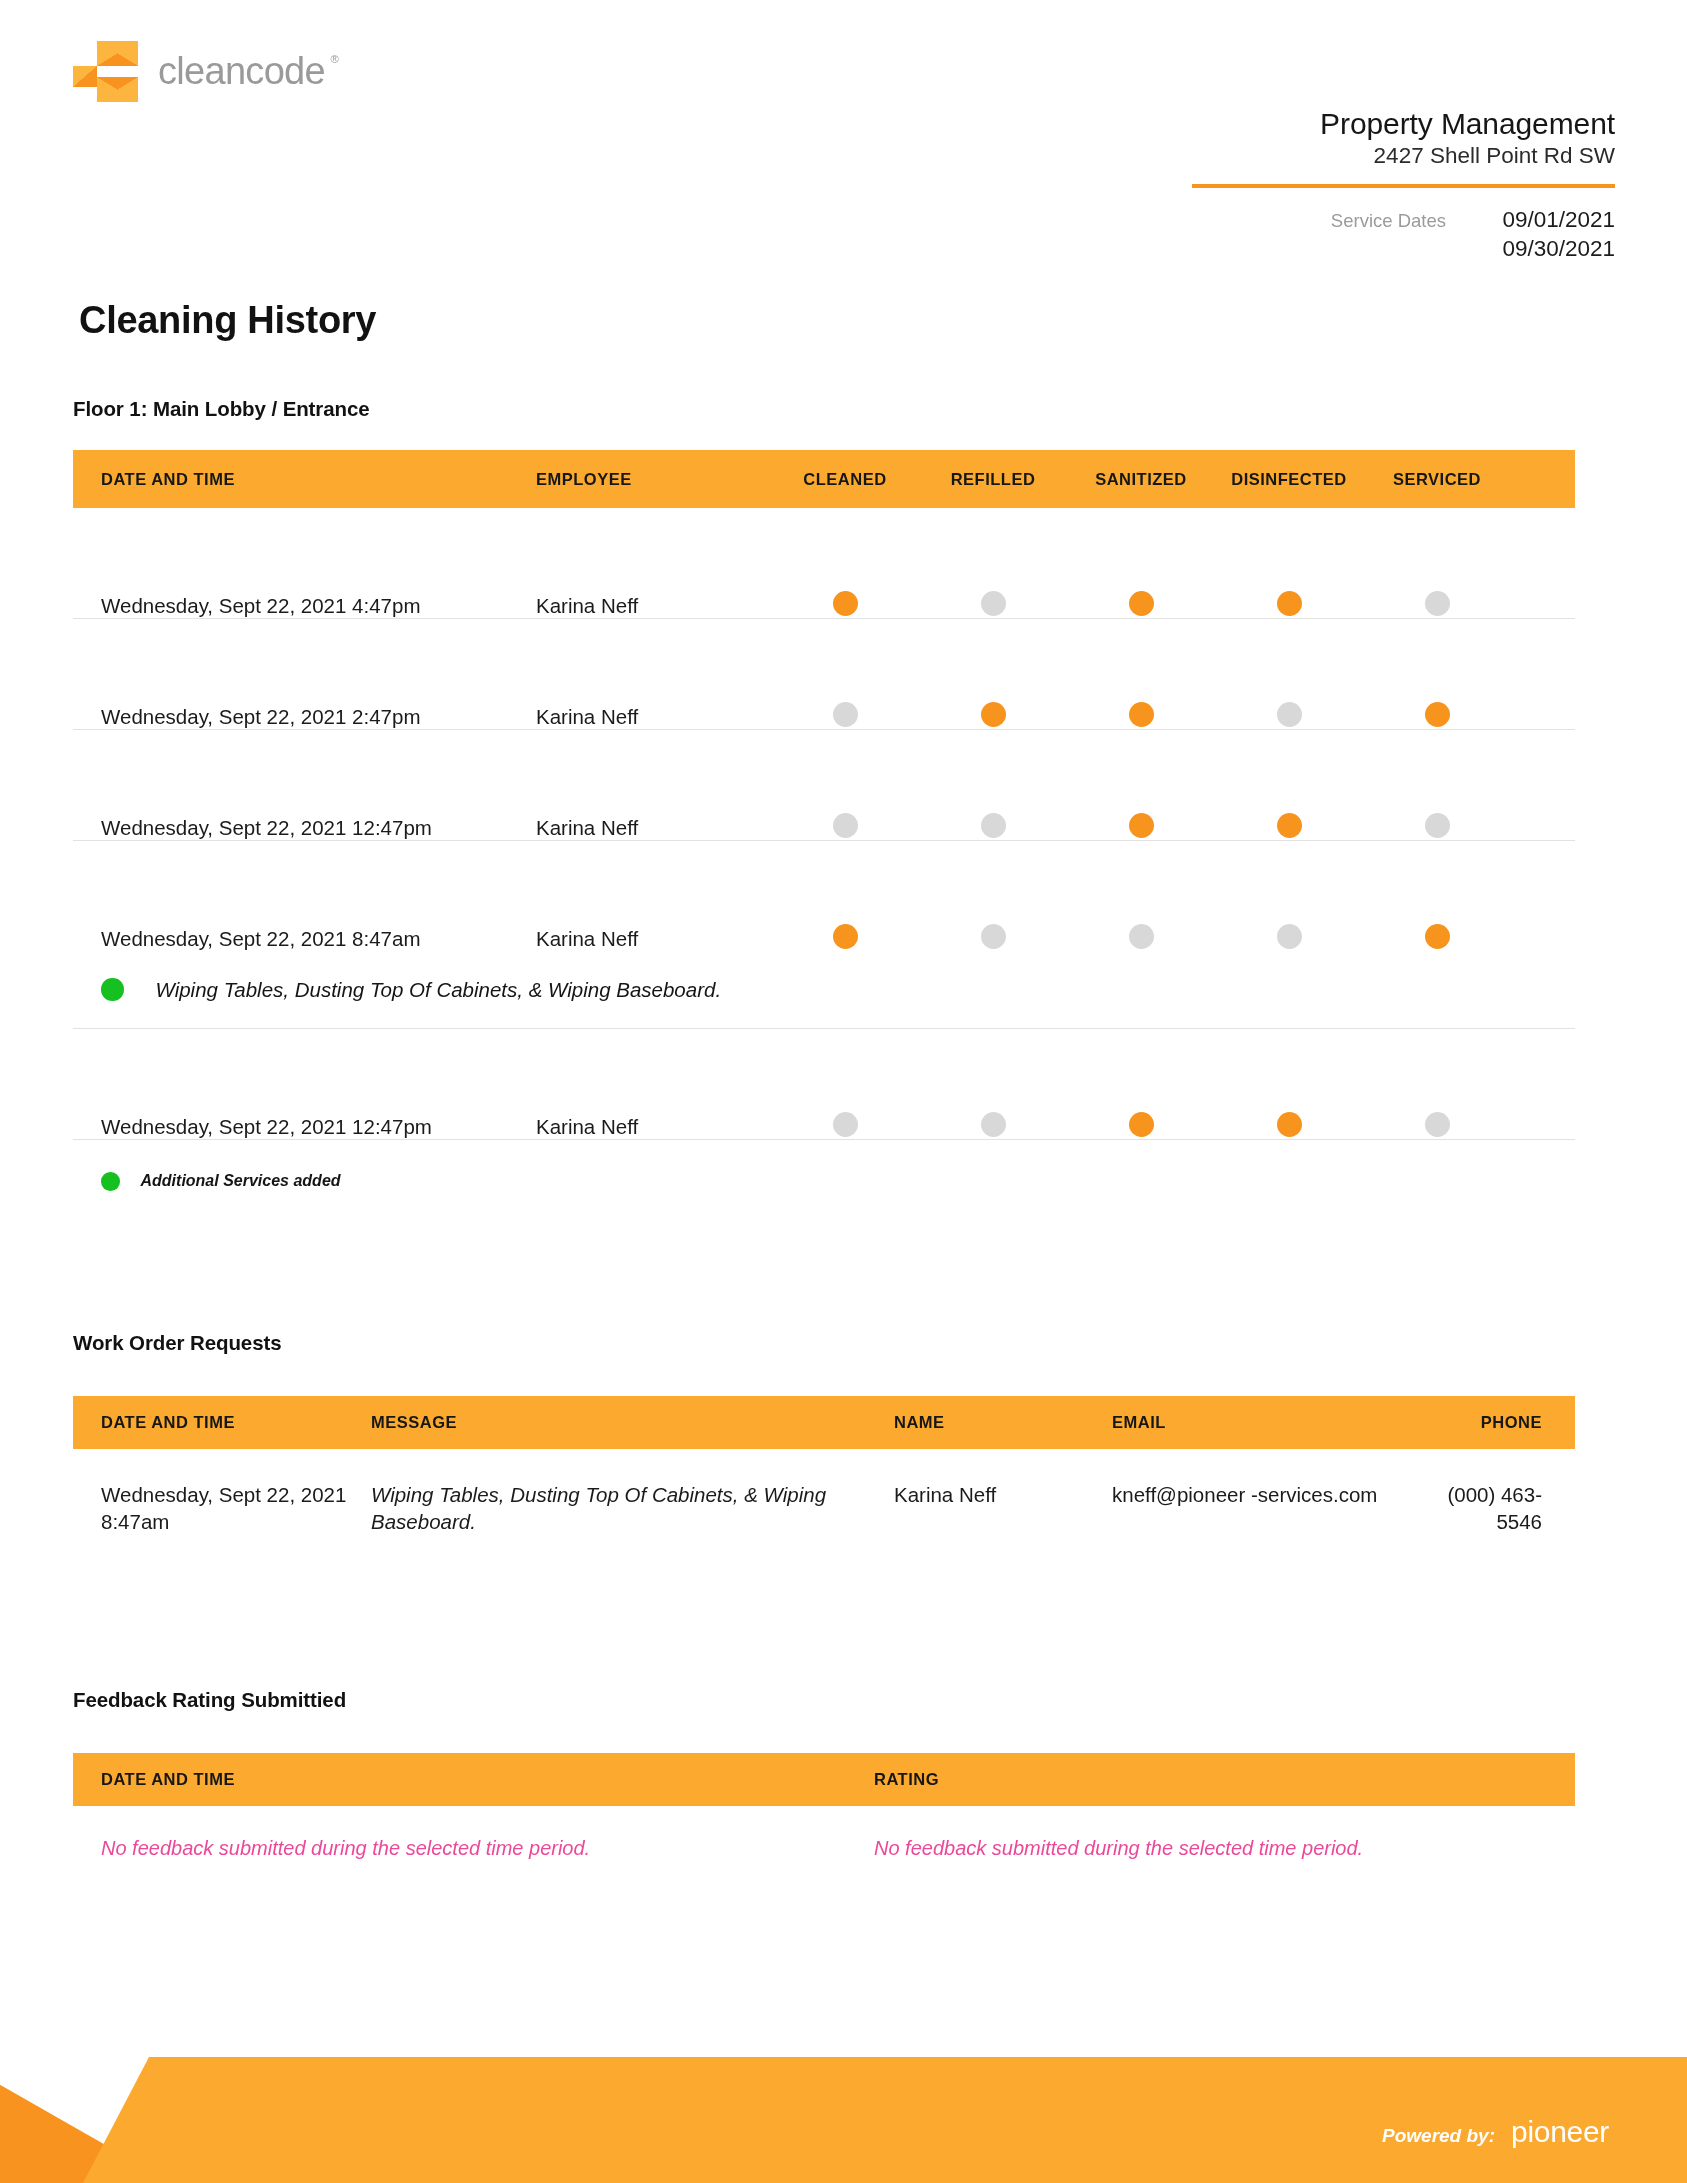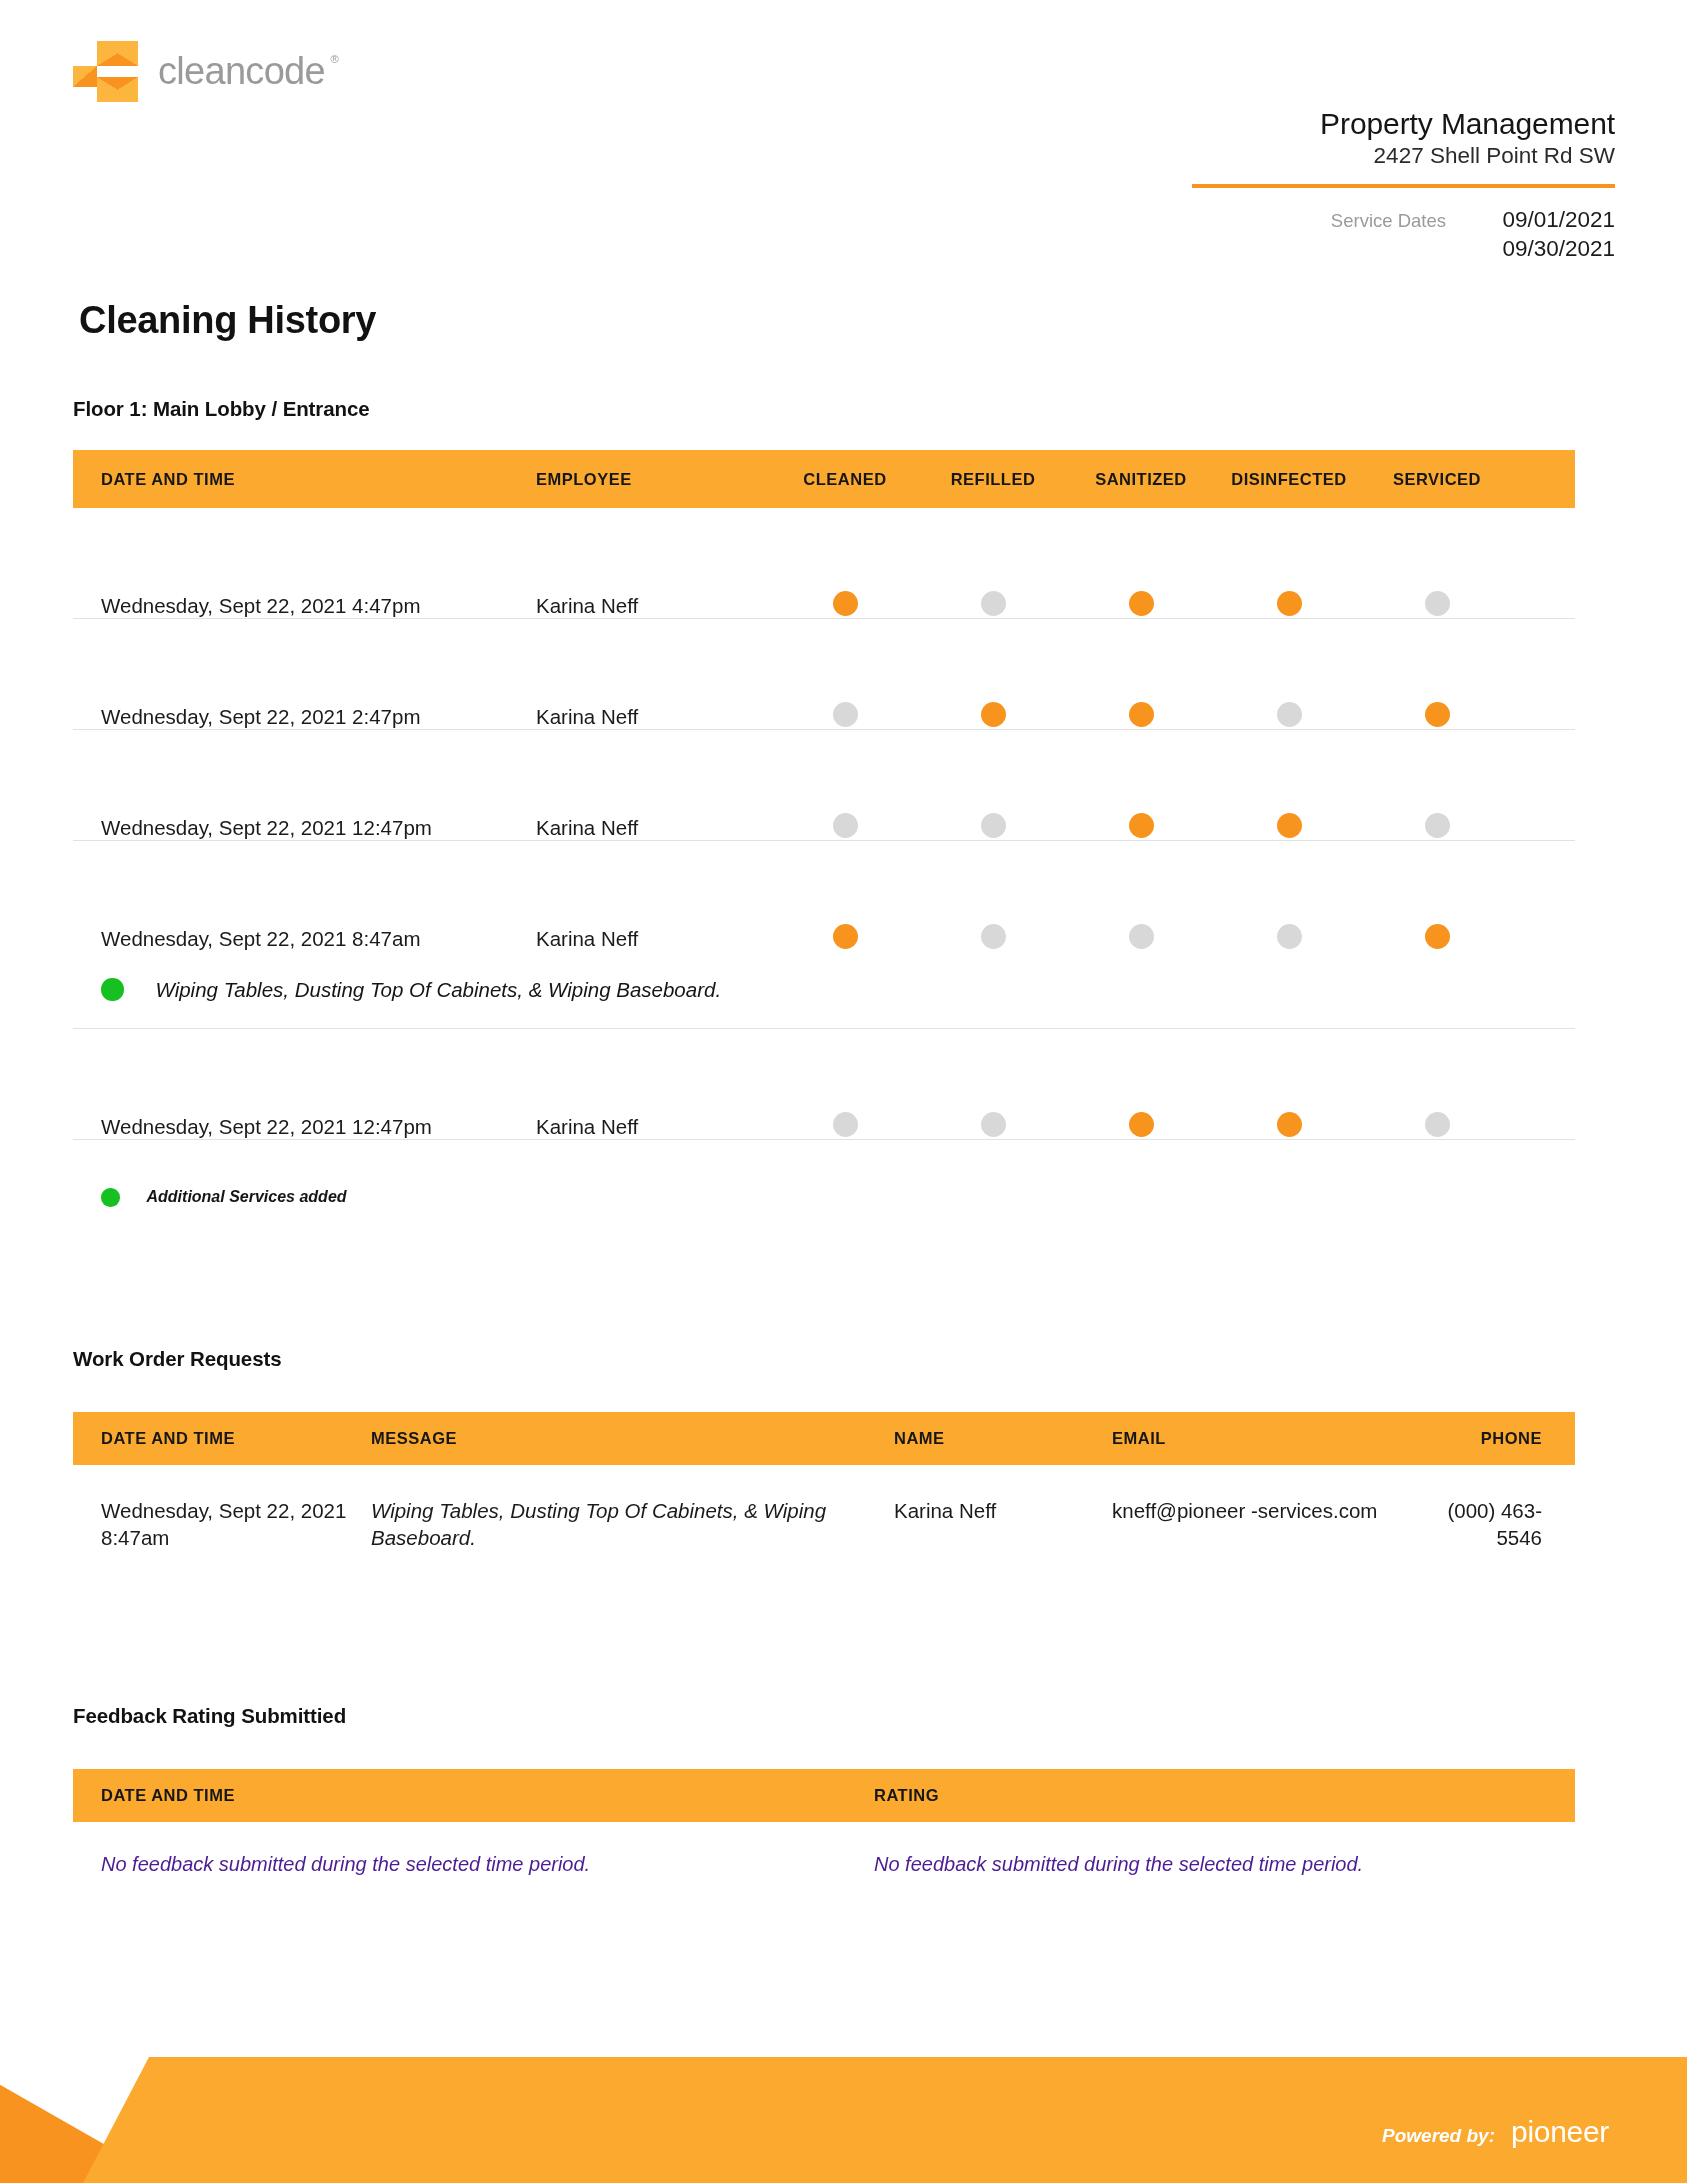--- a/index.html
+++ b/index.html
@@ -57,42 +57,42 @@
   .row{display:flex;align-items:flex-end;height:110px;border-bottom:1.3px solid #e2e2e2;}
   .cell{font-size:20.5px;font-weight:300;color:#1b1b1b;}
   .dot{width:25px;height:25px;border-radius:50%;display:inline-block;}
   .dot.on{background:#f7941e;}
   .dot.off{background:#d8d8d8;}
 
   .note-row{display:flex;align-items:center;height:78px;border-bottom:1.3px solid #e2e2e2;padding-left:28px;box-sizing:border-box;gap:32px;}
   .note-dot{width:22.5px;height:22.5px;border-radius:50%;background:#15c020;flex:0 0 auto;}
   .note-txt{font-size:20.5px;font-style:italic;font-weight:400;color:#151515;}
 
-  .legend{display:flex;align-items:center;gap:27px;margin-top:48px;padding-left:28px;}
+  .legend{display:flex;align-items:center;gap:21px;margin-top:32px;padding-left:28px;}
   .legend-dot{width:18.5px;height:18.5px;border-radius:50%;background:#15c020;}
   .legend-txt{font-size:16px;font-style:italic;font-weight:700;color:#151515;}
 
   
   .wo-thead{background:#fbaa2f;height:53px;display:flex;align-items:center;}
   .wo-c1{width:298px;padding-left:28px;box-sizing:border-box;}
   .wo-c2{width:523px;}
   .wo-c3{width:218px;}
   .wo-c4{width:324px;}
   .wo-c5{width:139px;text-align:right;padding-right:33px;box-sizing:border-box;}
   .wo-row{display:flex;align-items:flex-start;padding-top:32px;height:99px;box-sizing:border-box;}
   .wo-cell{font-size:20.5px;font-weight:300;color:#1b1b1b;line-height:1.33;}
   .wo-msg{font-style:italic;font-weight:400;}
   .wo-phone{text-align:right;}
 
   
   .fb-thead{background:#fbaa2f;height:53px;display:flex;align-items:center;}
   .fb-c1{width:801px;padding-left:28px;box-sizing:border-box;}
   .fb-c2{flex:1;}
   .fb-row{display:flex;align-items:center;height:86px;}
-  .fb-cell{font-size:20px;font-style:italic;font-weight:300;color:#4c1d95;}
+  .fb-cell{font-size:20px;font-style:italic;font-weight:300;color:#ec4899;}
 
   .gap-xl{height:140px;}
   .gap-m{height:41px;}
 
   
   .footer{position:absolute;left:0;bottom:0;width:1688px;height:126px;overflow:hidden;}
   .f-back{position:absolute;left:0;bottom:0;width:172px;height:126px;background:#f7931e;
      clip-path:polygon(0 22%,100% 100%,0 100%);}
   .f-front{position:absolute;left:0;bottom:0;width:1688px;height:126px;background:#fbaa2f;
      clip-path:polygon(149px 0,1688px 0,1688px 126px,83px 126px);}

